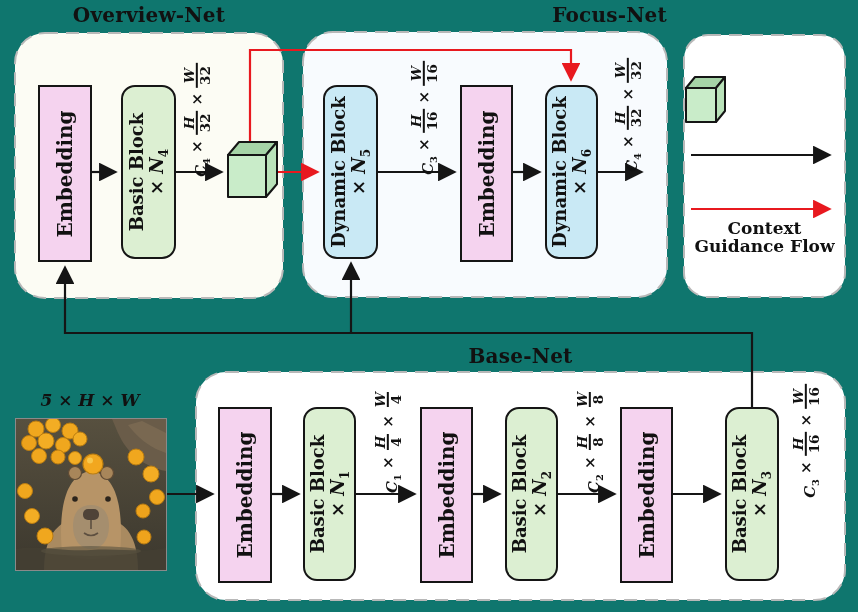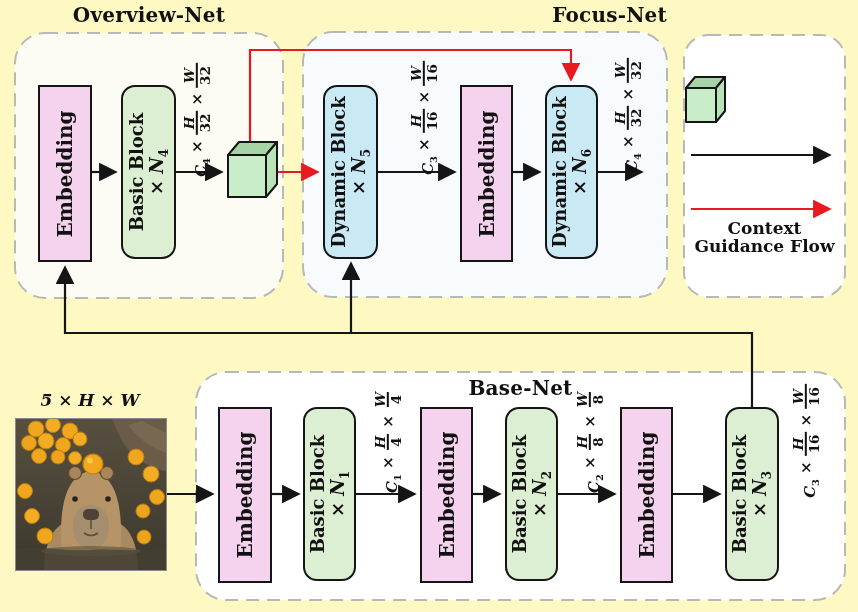--- a/index.html
+++ b/index.html
@@ -1,17 +1,17 @@
 <!DOCTYPE html>
 <html><head>
 <meta charset="utf-8">
 <style>
   html,body{margin:0;padding:0;background:#ffffff;}
   #canvas{
-    position:relative; width:858px; height:612px; background:#fef9c3;
+    position:relative; width:858px; height:612px; background:#0f766e;
     font-family:"DejaVu Serif", serif; color:#111; overflow:hidden;
   }
   svg{display:block;}
   .overlay{position:absolute; left:0; top:0; z-index:1;}
 
   .net-title{
     position:absolute; z-index:3; text-align:center;
     font-weight:bold; font-size:20px; letter-spacing:.2px;
   }
 
@@ -106,21 +106,21 @@
 
     <g stroke="#151515" stroke-width="2" stroke-linejoin="round">
       <polygon points="686,88 695,77 725,77 716,88" fill="#a6d4a7"></polygon>
       <polygon points="716,88 725,77 725,111 716,122" fill="#b9e2b9"></polygon>
       <rect x="686" y="88" width="30" height="34" fill="#c9ecc9"></rect>
     </g>
   </svg>
 
   <div class="net-title" style="left:15px;top:3px;width:268px;">Overview-Net</div>
   <div class="net-title" style="left:303px;top:3px;width:364px;text-align:right;">Focus-Net</div>
-  <div class="net-title" style="left:196px;top:344px;width:649px;margin-top:32px;">Base-Net</div>
+  <div class="net-title" style="left:196px;top:344px;width:649px;">Base-Net</div>
 
   <div class="block emb" style="left:38px;top:85px;width:54px;height:177px;">
     <span class="rot">Embedding</span>
   </div>
   <div class="block rblock green" style="left:121px;top:85px;width:55px;height:174px;">
     <span class="rot blkline"><span>Basic Block</span><br>
       <span>×</span> <i>N</i><sub class="nsub">4</sub>
     </span>
   </div>
   <div class="dim" style="left:197px;top:120px;">

